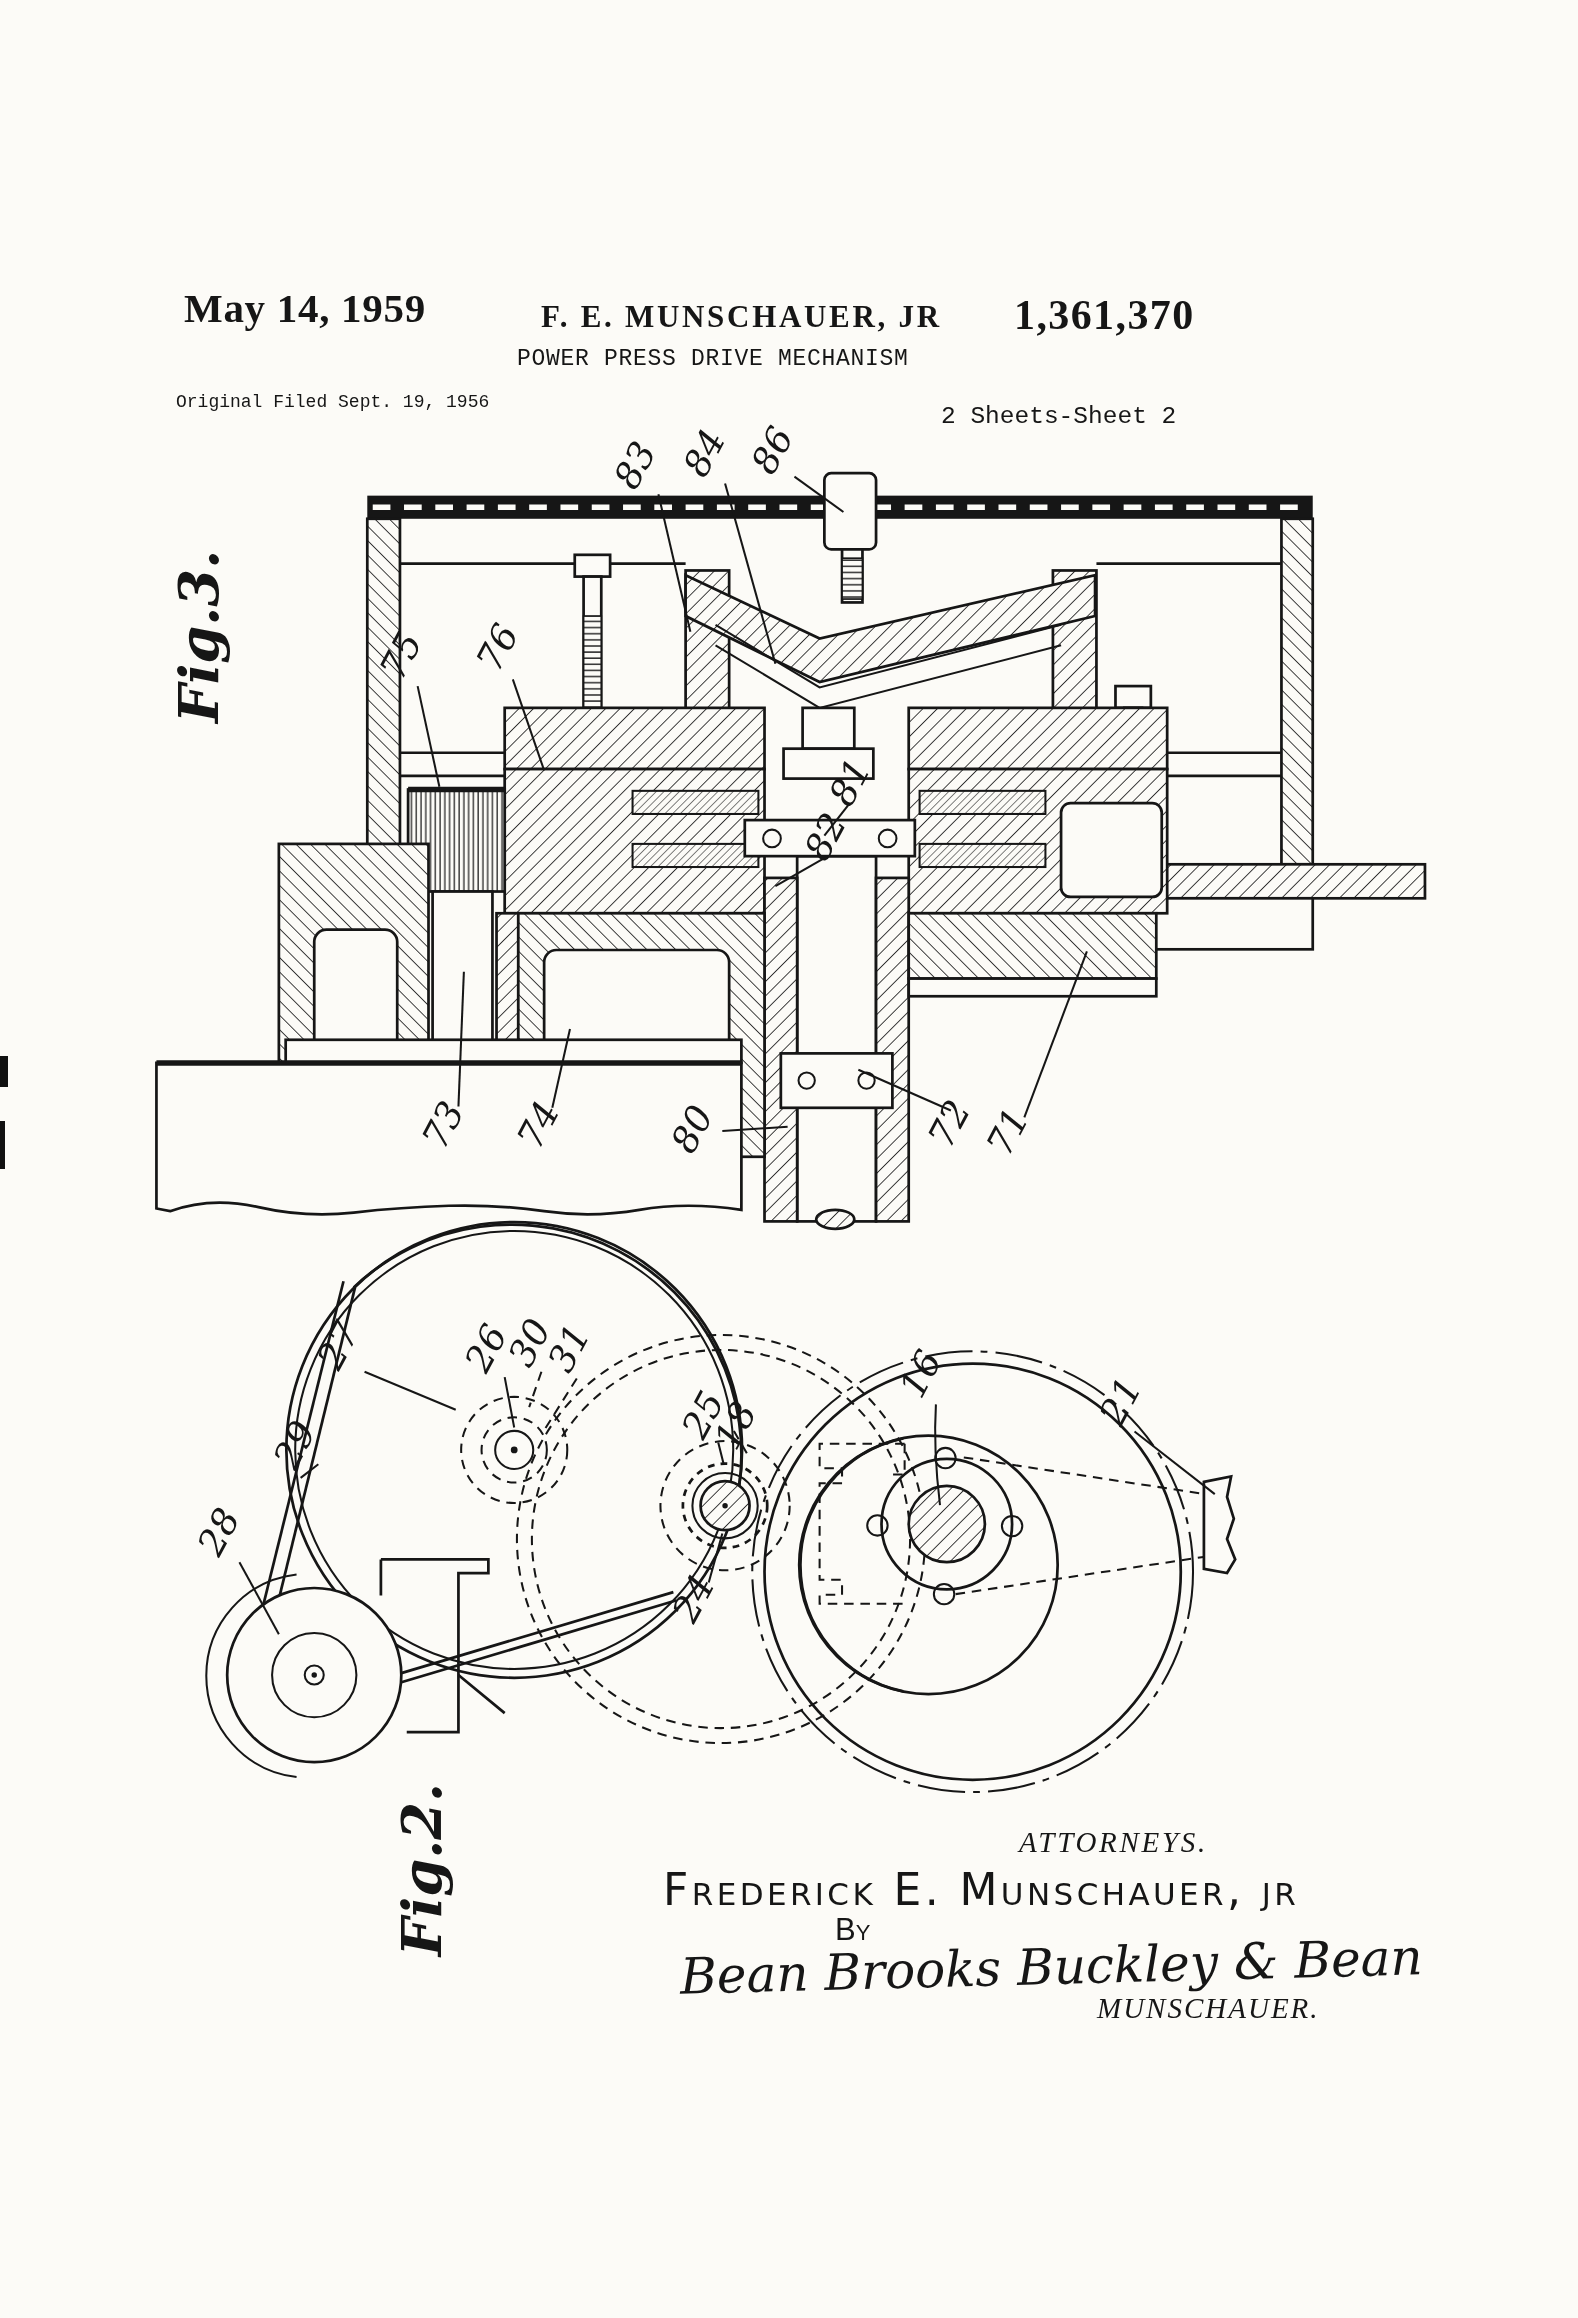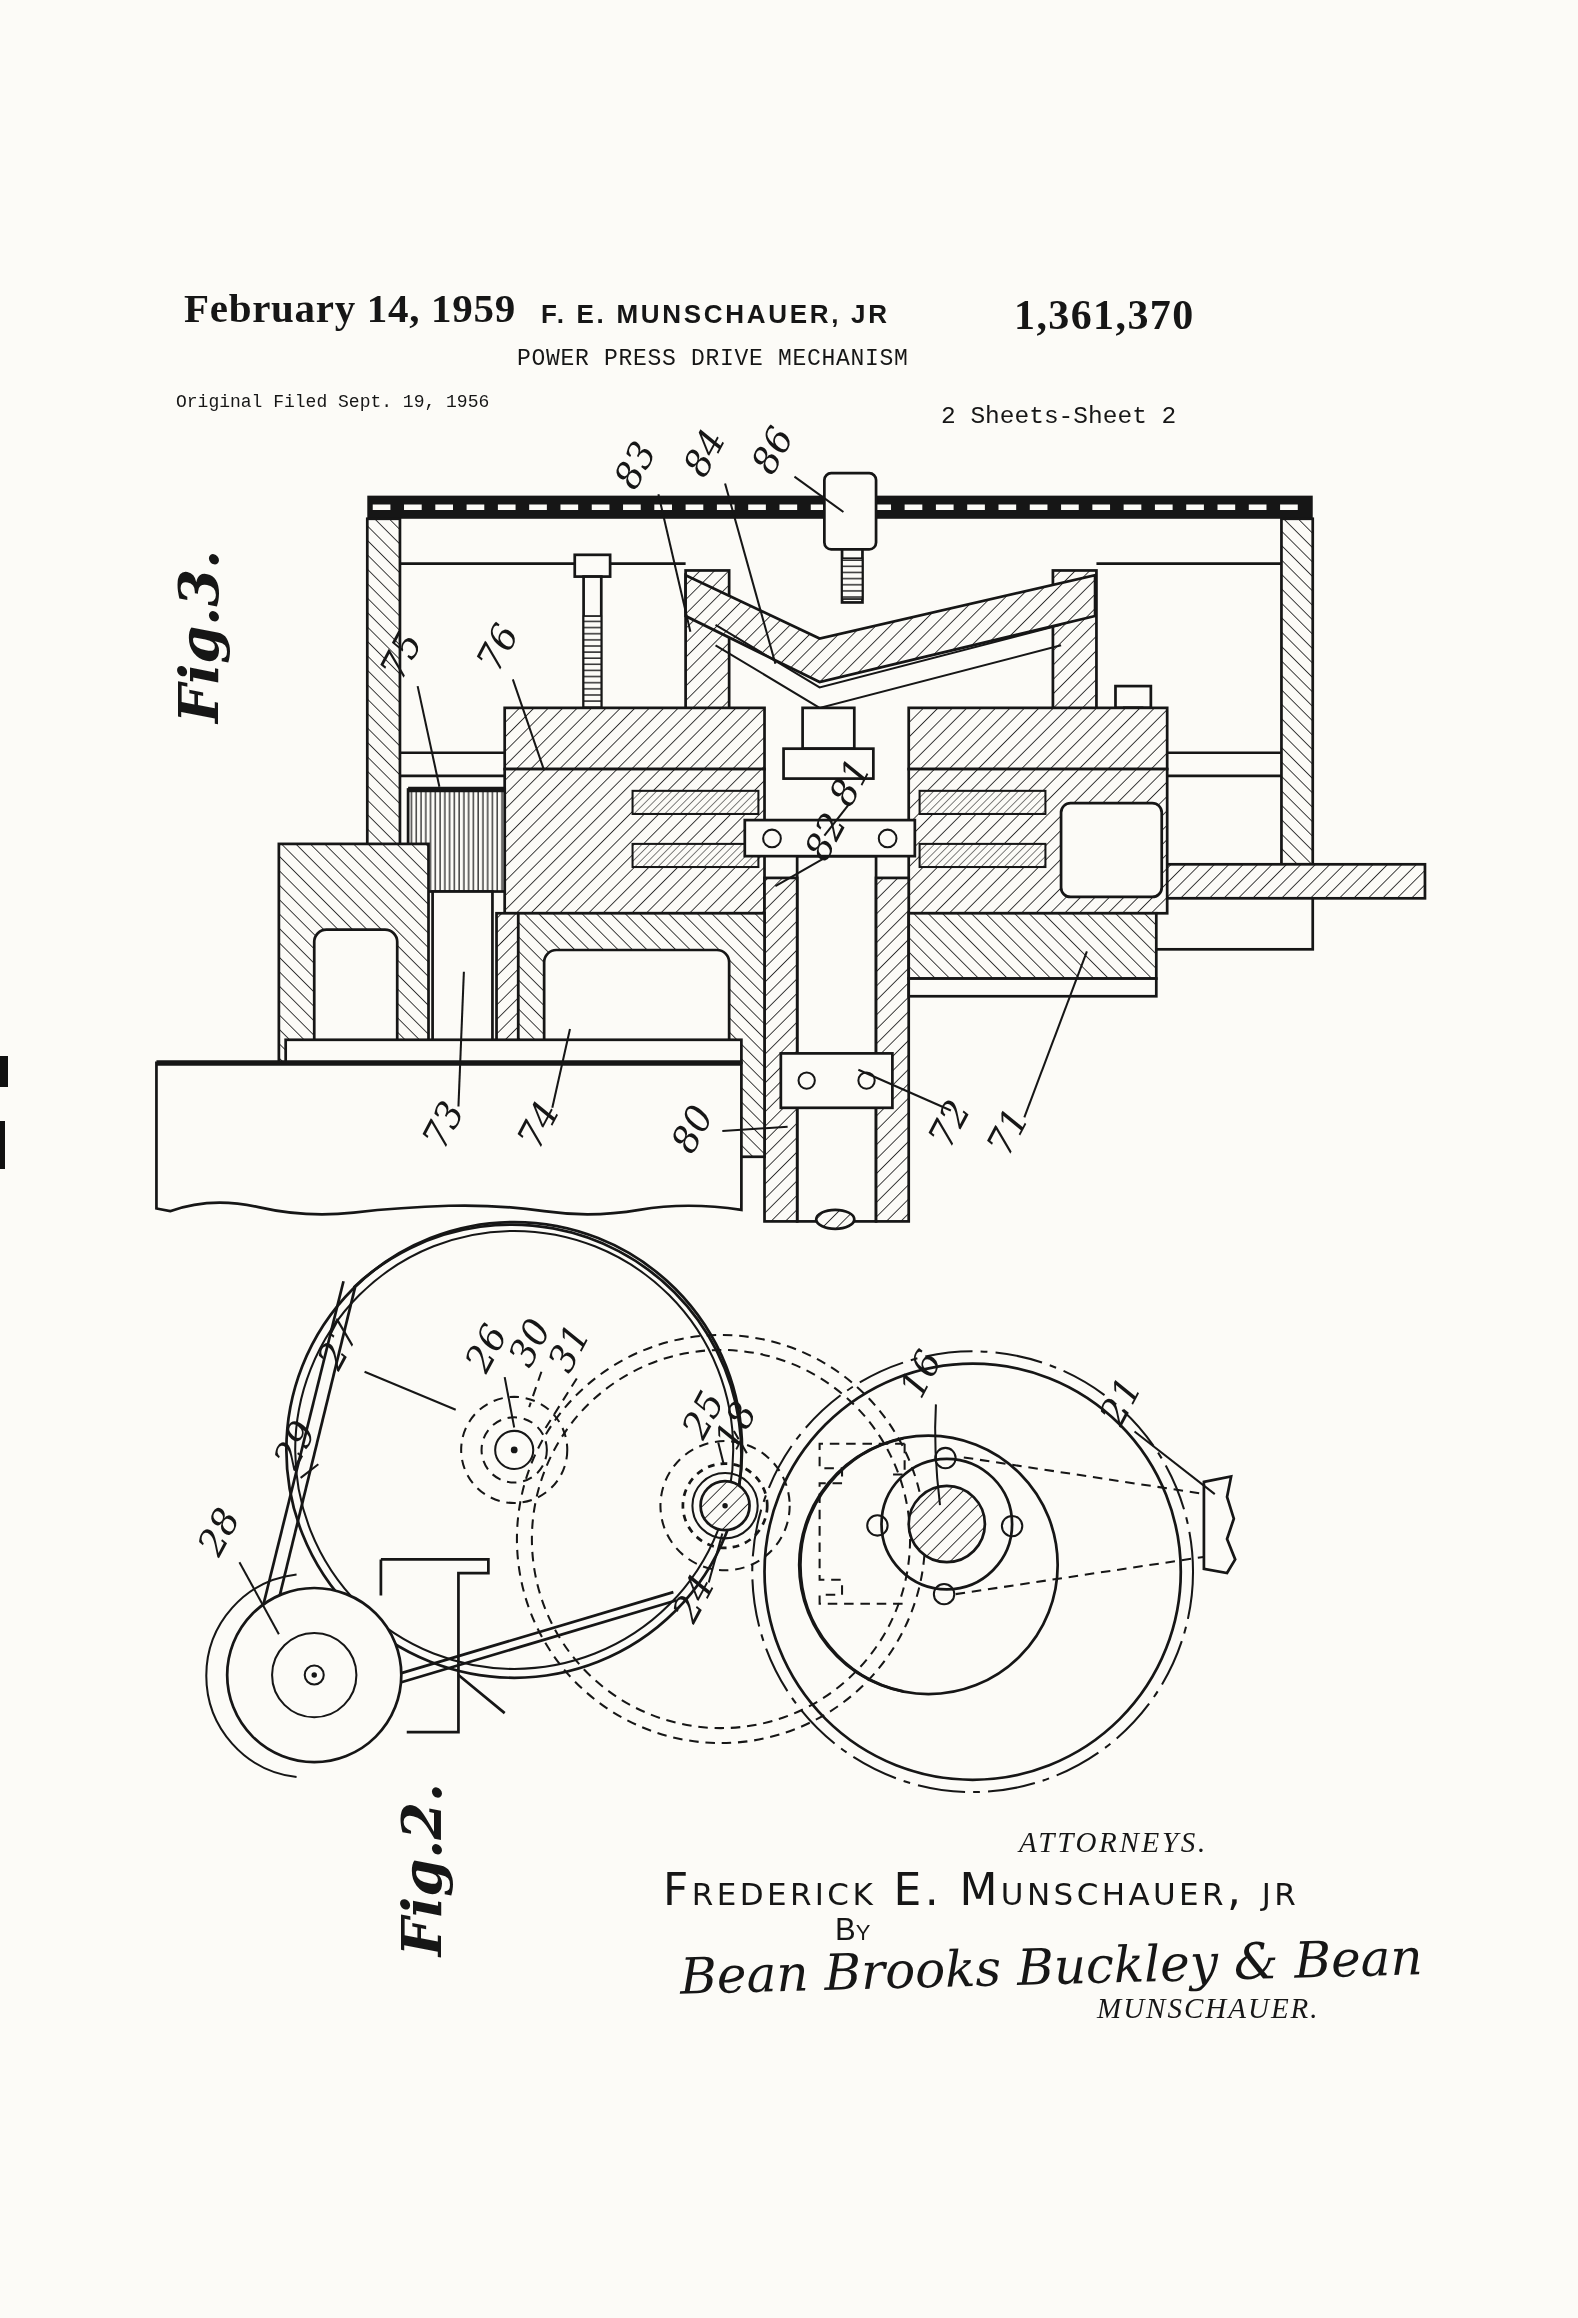--- a/index.html
+++ b/index.html
@@ -5,22 +5,22 @@
   html,body{margin:0;padding:0;}
   body{
     width:1578px;height:2319px;position:relative;
     background:#fcfbf7;
     font-family:"Liberation Serif",serif;
     color:#161616;overflow:hidden;
   }
   .abs{position:absolute;}
   
   .h-date{left:184px;top:284px;font-size:41px;font-weight:bold;letter-spacing:0.7px;}
-  .h-name{left:541px;top:299px;font-size:26px;font-weight:bold;
-          font-family:Liberation Sans, sans-serif;letter-spacing:2.7px;}
+  .h-name{left:541px;top:299px;font-size:31px;font-weight:bold;
+          font-family:Liberation Serif, serif;letter-spacing:2.7px;}
   .h-num{left:1014px;top:291px;font-size:42px;font-weight:bold;letter-spacing:1.4px;}
   .h-title{left:517px;top:346px;font-size:23px;font-family:Liberation Mono, monospace;letter-spacing:0.7px;}
   .h-filed{left:176px;top:392px;font-size:18px;font-family:"Liberation Mono",monospace;}
   .h-sheet{left:941px;top:403px;font-size:24.5px;font-family:"Liberation Mono",monospace;}
   
   .f-inventor{left:1019px;top:1826px;font-size:29px;font-style:italic;letter-spacing:2.7px;}
   .f-name{left:663px;top:1864px;font-size:44px;font-variant:small-caps;letter-spacing:3.4px;
           font-family:"DejaVu Sans",sans-serif;font-weight:400;white-space:nowrap;}
   .f-by{left:835px;top:1912px;font-size:31px;font-variant:small-caps;
         font-family:Liberation Sans, sans-serif;}
@@ -39,21 +39,21 @@
   .hT {fill:url(#h5);stroke:#161616;stroke-width:2.5;}
   .ld {fill:none;stroke:#161616;stroke-width:3;}
   .ldd{fill:none;stroke:#161616;stroke-width:3;stroke-dasharray:14 10;}
   .ref{font:italic 54px "DejaVu Serif",serif;fill:#161616;text-anchor:middle;}
   .cap{font:italic bold 80px "DejaVu Serif",serif;fill:#161616;text-anchor:middle;}
   .mark{position:absolute;background:#111;}
 </style>
 </head>
 <body>
 
-<div class="abs h-date">February 14, 1959</div>
+<div class="abs h-date">May 14, 1959</div>
 <div class="abs h-name">F. E. MUNSCHAUER, JR</div>
 <div class="abs h-num">1,361,370</div>
 <div class="abs h-title">POWER PRESS DRIVE MECHANISM</div>
 <div class="abs h-filed">Original Filed Sept. 19, 1956</div>
 <div class="abs h-sheet">2 Sheets-Sheet 2</div>
 
 <div class="mark" style="left:0;top:1056px;width:8.2px;height:31px;"></div>
 <div class="mark" style="left:0;top:1121px;width:5.4px;height:48px;"></div>
 
 <svg width="1578" height="2319" viewBox="0 0 2320 3408">

